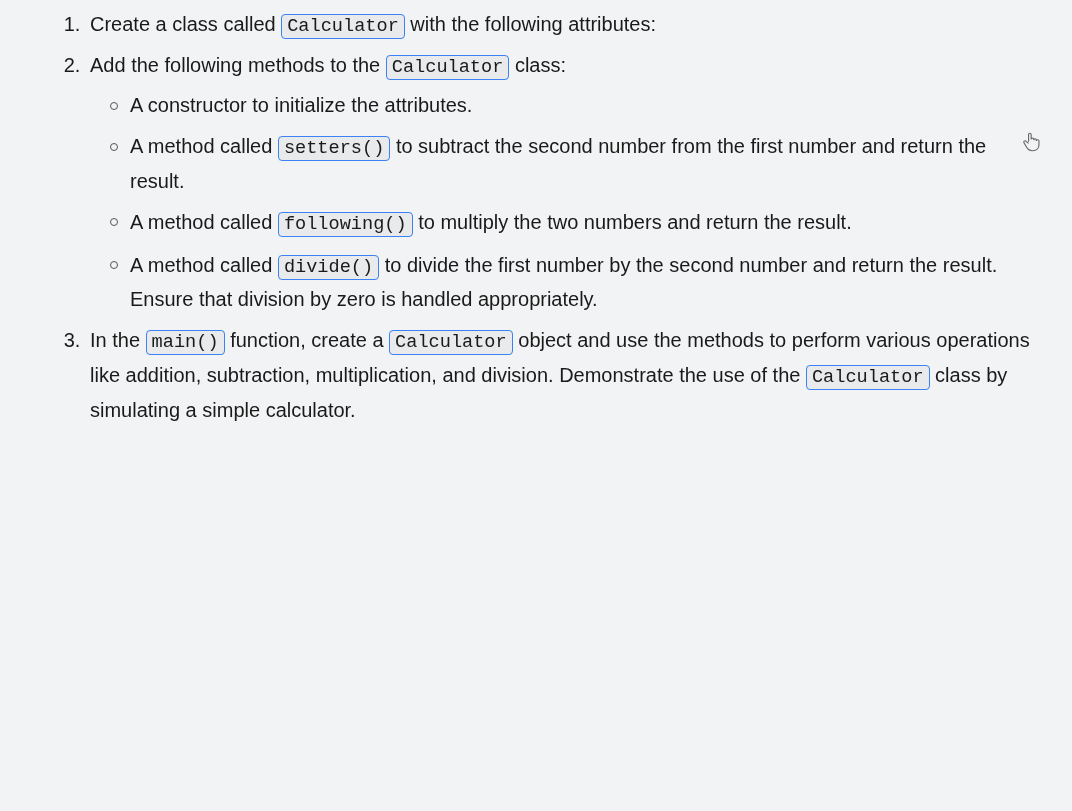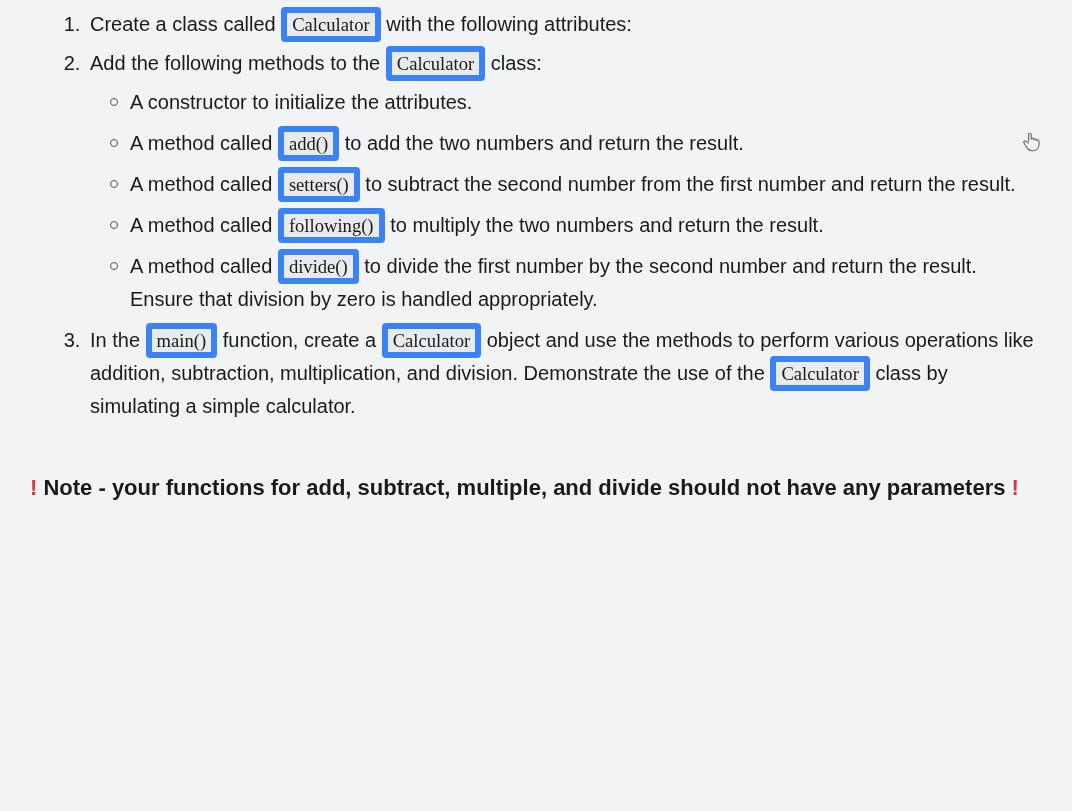--- a/index.html
+++ b/index.html
@@ -42,23 +42,23 @@
     position: absolute;
     left: -20px;
     top: 0.62em;
     width: 6px;
     height: 6px;
     border: 1.5px solid #555;
     border-radius: 50%;
     background: transparent;
   }
   code.inline {
-    font-family: Liberation Serif, serif;
+    font-family: Liberation Mono, monospace;
     background: #e9eaec;
-    border: 6px solid #3b82f6;
+    border: 1px solid #3b82f6;
     border-radius: 4px;
     padding: 1px 5px 1px 5px;
     font-size: 0.93em;
   }
   .note-block {
     margin-top: 46px;
     font-size: 22px;
     font-weight: 700;
     line-height: 1.7;
   }
@@ -103,25 +103,20 @@
     </li>
 
     <li>
       <span>Add the following methods to the </span>
       <code class="inline">Calculator</code>
       <span> class:</span>
       <ul class="sub">
         <li>A constructor to initialize the attributes.</li>
         <li>
           <span>A method called </span>
-          <code class="inline">add()</code>
-          <span> to add the two numbers and return the result.</span>
-        </li>
-        <li>
-          <span>A method called </span>
           <code class="inline">setters()</code>
           <span> to subtract the second number from the first number and return the result.</span>
         </li>
         <li>
           <span>A method called </span>
           <code class="inline">following()</code>
           <span> to multiply the two numbers and return the result.</span>
         </li>
         <li>
           <span>A method called </span>
@@ -136,23 +131,20 @@
       <code class="inline">main()</code>
       <span> function, create a </span>
       <code class="inline">Calculator</code>
       <span> object and use the methods to perform various operations like addition, subtraction, multiplication, and division. Demonstrate the use of the </span>
       <code class="inline">Calculator</code>
       <span> class by simulating a simple calculator.</span>
     </li>
 
   </ol>
 
-  <div class="note-block">
-    <span class="bang">!</span><span> Note - your functions for add, subtract, multiple, and divide should not have any parameters </span><span class="bang">!</span>
-  </div>
 
 
   <div class="cursor">
     <svg viewBox="0 0 32 32" fill="none" stroke="#6b6b6b" stroke-width="1.4">
       <path d="M13 17 V8 a1.6 1.6 0 0 1 3.2 0 V14 a1.6 1.6 0 0 1 3.2 0 V15 a1.6 1.6 0 0 1 3.2 0 V16 a1.6 1.6 0 0 1 3.2 0 V21 c0 4 -3 7 -7.5 7 h-1 c-3 0 -5 -1.5 -6.5 -4 l-3.5 -6 c-0.8 -1.4 0.8 -2.8 2.2 -2 L13 19" fill="#f2f3f4"></path>
     </svg>
   </div>
 
 </div>
 

